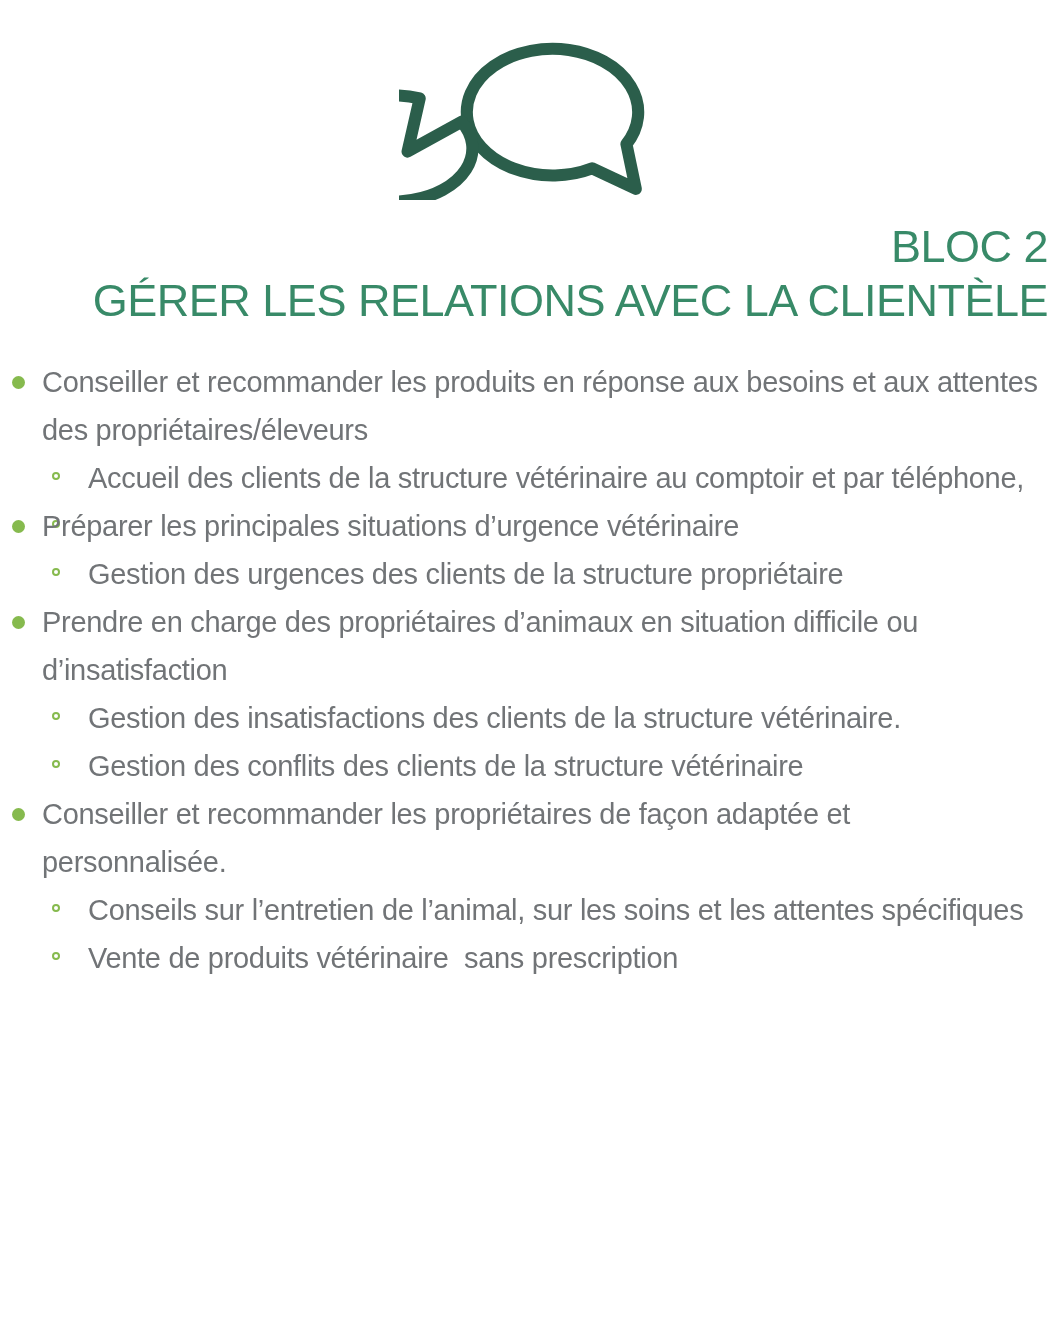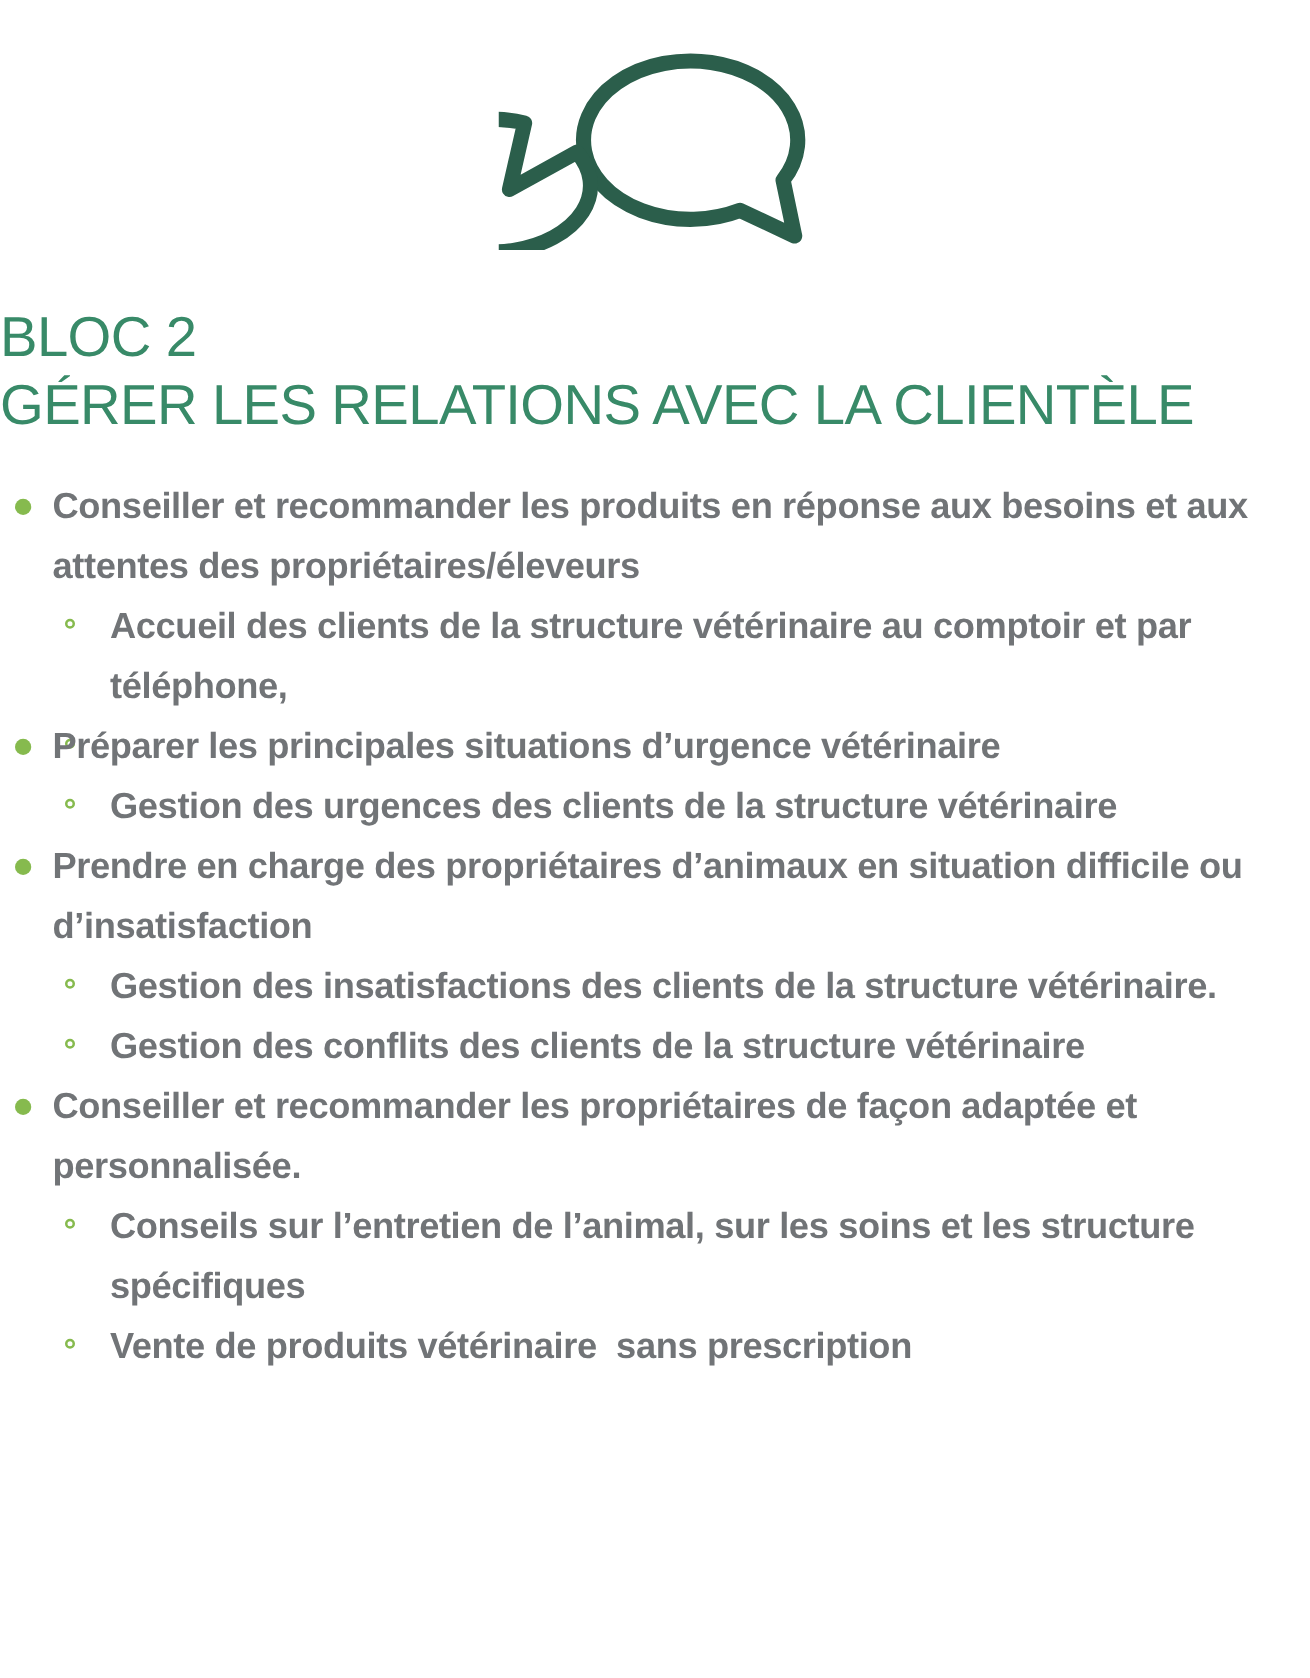--- a/index.html
+++ b/index.html
@@ -16,39 +16,38 @@
   
   .icon-wrap {
     width: 250px;
     margin: 10px auto 0 auto;
   }
   .icon-wrap svg { display: block; width: 250px; height: 190px; }
   .bubble { fill: #ffffff; stroke: var(--icon-green, #2b5e4b); stroke-width: 13; stroke-linejoin: round; }
 
   
   .title {
-    margin-top: 43px;
-    text-align: left;
+    margin-top: 20px;
+    text-align: right;
     color: var(--title-green, #388a68);
     font-size: 45px;
     line-height: 54px;
     font-weight: 400;
     letter-spacing: -0.5px;
   }
   .title .t-line { display: block; }
 
   
   ul { list-style: none; margin: 0; padding: 0; }
   .main-list {
     margin-top: 24px;
     font-size: 29px;
     line-height: 48px;
     letter-spacing: -0.3px;
     color: var(--text-gray, #717477);
-    font-weight: bold;
   }
   .main-item {
     position: relative;
     padding-left: 42px;
     padding-right: 6px;
   }
   .main-item > .bullet-dot {
     position: absolute;
     left: 12px;
     top: 18px;
@@ -93,25 +92,25 @@
     <span class="t-line">BLOC 2</span>
     <span class="t-line">GÉRER LES RELATIONS AVEC LA CLIENTÈLE</span>
   </h1>
 
   <ul class="main-list" id="list-root">
       <li class="main-item"><span class="bullet-dot"></span><span class="item-text">Conseiller et recommander les produits en réponse aux besoins et aux attentes des propriétaires/éleveurs</span><ul class="sub-list">
           <li class="sub-item"><span class="bullet-circle"></span><span class="item-text">Accueil des clients de la structure vétérinaire au comptoir et par téléphone,</span></li>
           <li class="sub-item"><span class="bullet-circle"></span></li>
         </ul></li>
       <li class="main-item"><span class="bullet-dot"></span><span class="item-text">Préparer les principales situations d’urgence vétérinaire</span><ul class="sub-list">
-          <li class="sub-item"><span class="bullet-circle"></span><span class="item-text">Gestion des urgences des clients de la structure vétérinaire</span></li>
+          <li class="sub-item"><span class="bullet-circle"></span><span class="item-text">Gestion des urgences des clients de la structure propriétaire</span></li>
         </ul></li>
       <li class="main-item"><span class="bullet-dot"></span><span class="item-text">Prendre en charge des propriétaires d’animaux en situation difficile ou d’insatisfaction</span><ul class="sub-list">
           <li class="sub-item"><span class="bullet-circle"></span><span class="item-text">Gestion des insatisfactions des clients de la structure vétérinaire.</span></li>
           <li class="sub-item"><span class="bullet-circle"></span><span class="item-text">Gestion des conflits des clients de la structure vétérinaire</span></li>
         </ul></li>
       <li class="main-item"><span class="bullet-dot"></span><span class="item-text">Conseiller et recommander les propriétaires de façon adaptée et personnalisée.</span><ul class="sub-list">
-          <li class="sub-item"><span class="bullet-circle"></span><span class="item-text">Conseils sur l’entretien de l’animal, sur les soins et les structure spécifiques</span></li>
+          <li class="sub-item"><span class="bullet-circle"></span><span class="item-text">Conseils sur l’entretien de l’animal, sur les soins et les attentes spécifiques</span></li>
           <li class="sub-item"><span class="bullet-circle"></span><span class="item-text">Vente de produits vétérinaire  sans prescription</span></li>
         </ul></li>
     </ul>
 
 </div>
 
 </body></html>

